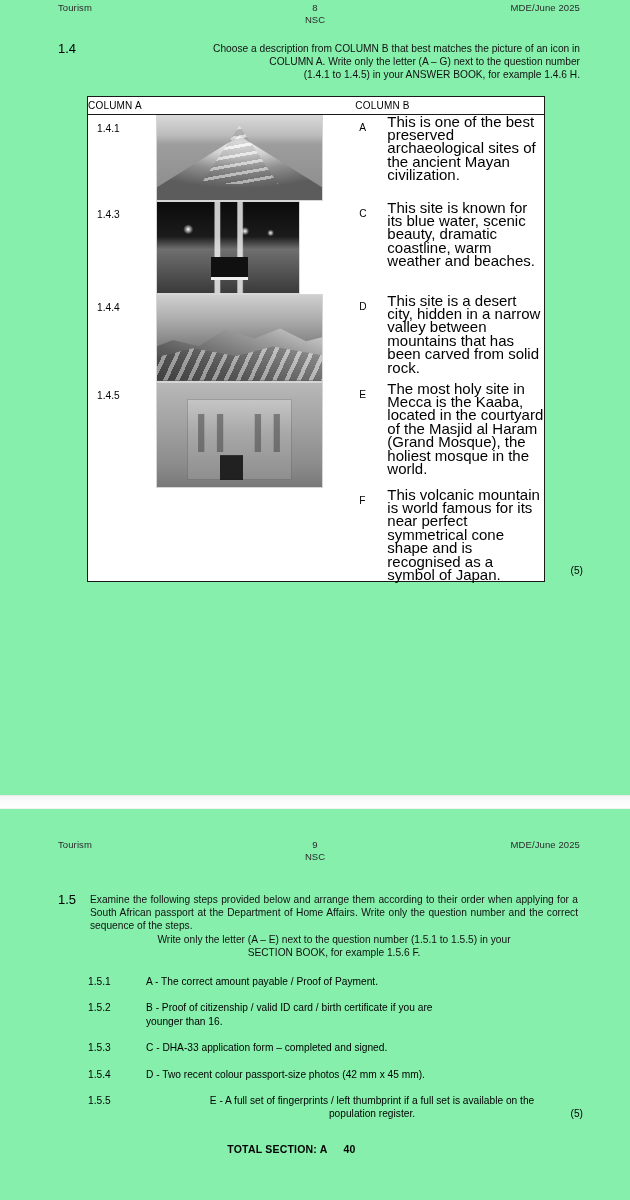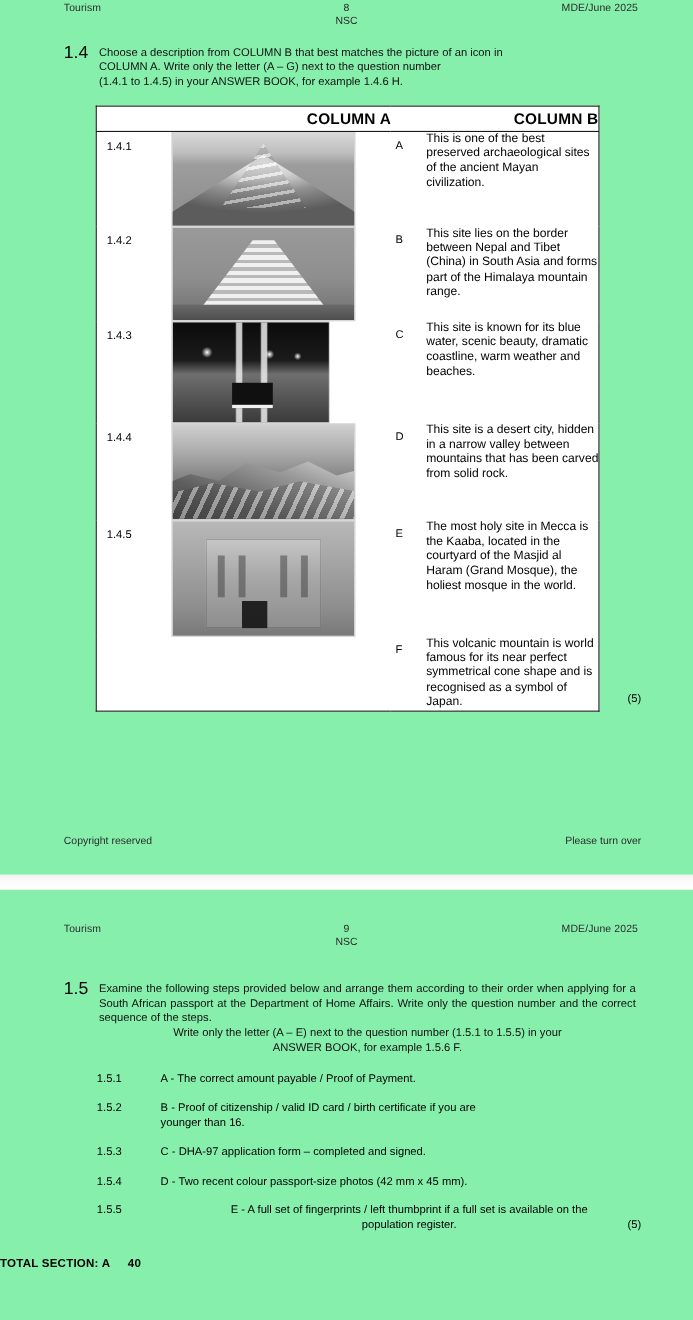--- a/index.html
+++ b/index.html
@@ -63,55 +63,55 @@
   }
 
   
   .qblock {
     position: relative;
     margin: 0;
     padding: 0;
   }
   .q-num {
     position: absolute;
-    font-size: 16px;
+    font-size: 13px;
     line-height: 13.2px;
   }
   .q-body {
     font-size: 10.2px;
     line-height: 13.2px;
     color: #111;
   }
   .q14 {
     margin-top: 12px;
     padding-left: 90px;
     padding-right: 50px;
   }
   .q14 .q-num { left: 58px; top: 0; }
-  .q14 .q-body p { margin: 0; }
+  .q14 .q-body p { margin: 0; text-align: right; }
 
   
   .match-table-wrap {
     position: relative;
     margin-top: 14px;
     padding-left: 87px;
   }
   .match-table {
     width: 458px;
     border: 1.6px solid #1a1a1a;
     border-collapse: collapse;
     box-sizing: border-box;
     background: #fff;
   }
   .match-table thead th {
-    font-size: 14px;
-    font-weight: bold;
+    font-size: 10px;
+    font-weight: normal;
     padding: 3px 0 3px 0;
     border-bottom: 1.6px solid #1a1a1a;
-    text-align: right;
+    text-align: left;
     letter-spacing: .2px;
   }
   .th-a { width: 268px; }
   .th-b { width: 190px; }
   .match-table td {
     vertical-align: top;
     padding: 0;
     border: none;
   }
   .cell-colA {
@@ -141,21 +141,21 @@
   }
   .opt-letter {
     position: absolute;
     left: 4px;
     top: 7px;
     font-size: 10.2px;
   }
   .opt-text {
     display: block;
     margin-left: 32px;
-    font-size: 11px;
+    font-size: 15px;
     line-height: 13.4px;
   }
   .marks-right {
     position: absolute;
     font-size: 10.2px;
   }
   .marks-q14 {
     right: 47px;
     bottom: 6px;
   }
@@ -327,21 +327,21 @@
     position: absolute;
     right: 47px;
     top: 13px;
     font-size: 10.2px;
   }
   .steps-wrap { position: relative; }
 
   .total-line {
     margin-top: 22px;
     padding-right: 47px;
-    text-align: left;
+    text-align: center;
     font-size: 10.5px;
     font-weight: bold;
     letter-spacing: .2px;
   }
   .total-line .tl-label { margin-right: 16px; }
 </style>
 </head>
 <body>
 
 <div class="doc">
@@ -382,32 +382,20 @@
                 <span class="ph ph-fuji"></span>
               </div>
             </td>
             <td class="cell-colB">
               <span class="opt-letter">A</span>
               <span class="opt-text">This is one of the best preserved archaeological sites of the ancient Mayan civilization.</span>
             </td>
           </tr>
           <tr>
             <td class="cell-colA">
-              <span class="row-label">1.4.2</span>
-              <div class="pic" style="width:167px;height:86px;">
-                <span class="ph ph-pyramid"></span>
-              </div>
-            </td>
-            <td class="cell-colB">
-              <span class="opt-letter">B</span>
-              <span class="opt-text">This site lies on the border between Nepal and Tibet (China) in South Asia and forms part of the Himalaya mountain range.</span>
-            </td>
-          </tr>
-          <tr>
-            <td class="cell-colA">
               <span class="row-label">1.4.3</span>
               <div class="pic" style="width:144px;height:93px;">
                 <span class="ph ph-kaaba"></span>
               </div>
             </td>
             <td class="cell-colB">
               <span class="opt-letter">C</span>
               <span class="opt-text">This site is known for its blue water, scenic beauty, dramatic coastline, warm weather and beaches.</span>
             </td>
           </tr>
@@ -442,65 +430,61 @@
             <td class="cell-colB">
               <span class="opt-letter">F</span>
               <span class="opt-text">This volcanic mountain is world famous for its near perfect symmetrical cone shape and is recognised as a symbol of Japan.</span>
             </td>
           </tr>
         </tbody>
       </table>
       <span class="marks-right marks-q14">(5)</span>
     </div>
 
-    <div class="pfoot">
-      <span class="copyright">Copyright reserved</span>
-      <span class="turnover">Please turn over</span>
-    </div>
   </div>
 
   <div class="page-gap"></div>
 
   <div class="page page-two">
 
     <div class="runhead" style="padding-top:28px;">
       <span class="subject" style="top:30px;">Tourism</span>
       <span class="centerblock" style="top:30px;">
         <span class="pageno">9</span>
         <span class="nsc">NSC</span>
       </span>
       <span class="paper" style="top:30px;">MDE/June 2025</span>
     </div>
 
     <div class="qblock q15" style="margin-top:26px;">
       <span class="q-num">1.5</span>
       <div class="q-body">
         <p>Examine the following steps provided below and arrange them according to their order when applying for a South African passport at the Department of Home Affairs. Write only the question number and the correct sequence of the steps.</p>
         <p class="nojust">Write only the letter (A – E) next to the question number (1.5.1 to 1.5.5) in your</p>
-        <p class="nojust">ANSWER BOOK, for example 1.5.6 F.</p>
+        <p class="nojust">SECTION BOOK, for example 1.5.6 F.</p>
       </div>
     </div>
 
     <div class="steps-wrap">
       <div class="steps">
 
         <div class="step">
           <span class="step-num">1.5.1</span>
           <span class="step-text">A - The correct amount payable / Proof of Payment.</span>
         </div>
 
         <div class="step">
           <span class="step-num">1.5.2</span>
           <span class="step-text">B - Proof of citizenship / valid ID card / birth certificate if you are</span>
           <span class="cont">younger than 16.</span>
         </div>
 
         <div class="step">
           <span class="step-num">1.5.3</span>
-          <span class="step-text">C - DHA-97 application form – completed and signed.</span>
+          <span class="step-text">C - DHA-33 application form – completed and signed.</span>
         </div>
 
         <div class="step">
           <span class="step-num">1.5.4</span>
           <span class="step-text">D - Two recent colour passport-size photos (42 mm x 45 mm).</span>
         </div>
 
         <div class="step last">
           <span class="step-num">1.5.5</span>
           <span class="step-text">E - A full set of fingerprints / left thumbprint if a full set is available on the</span>

